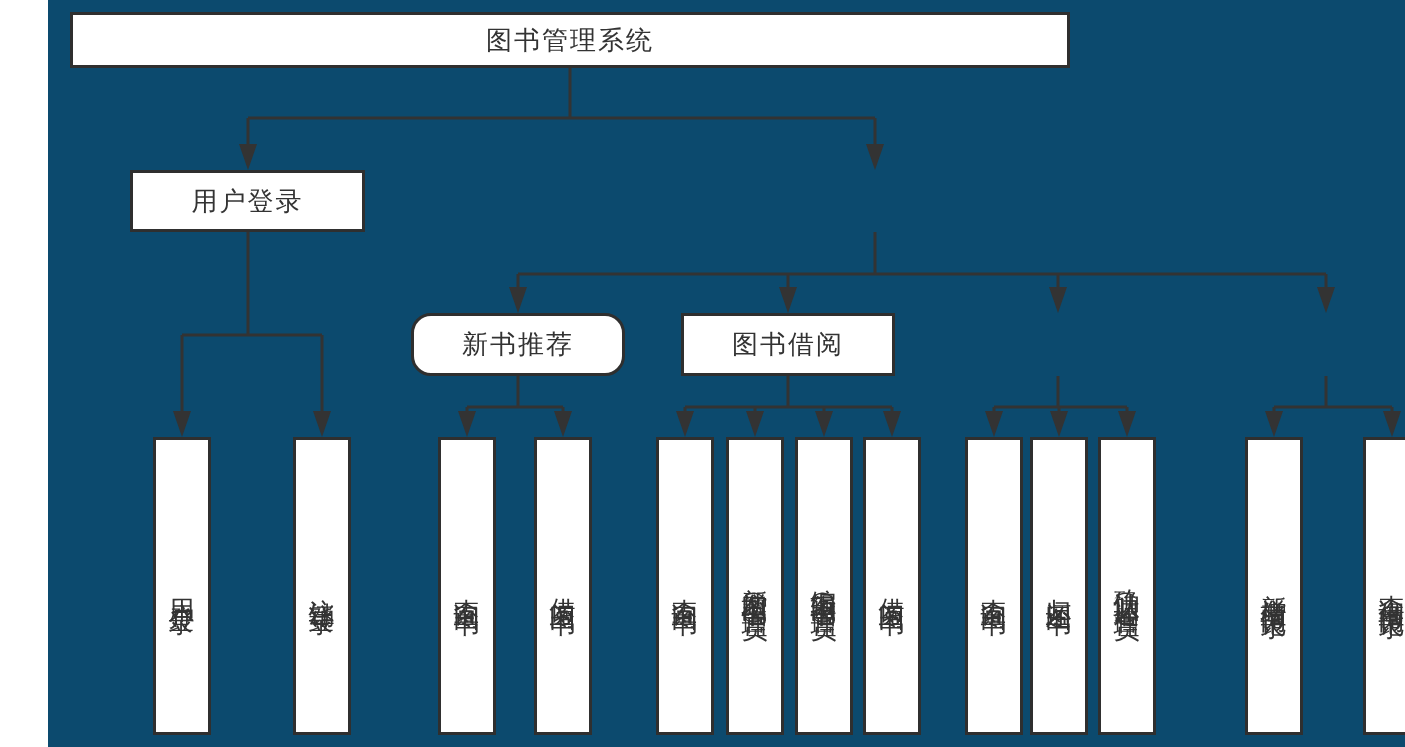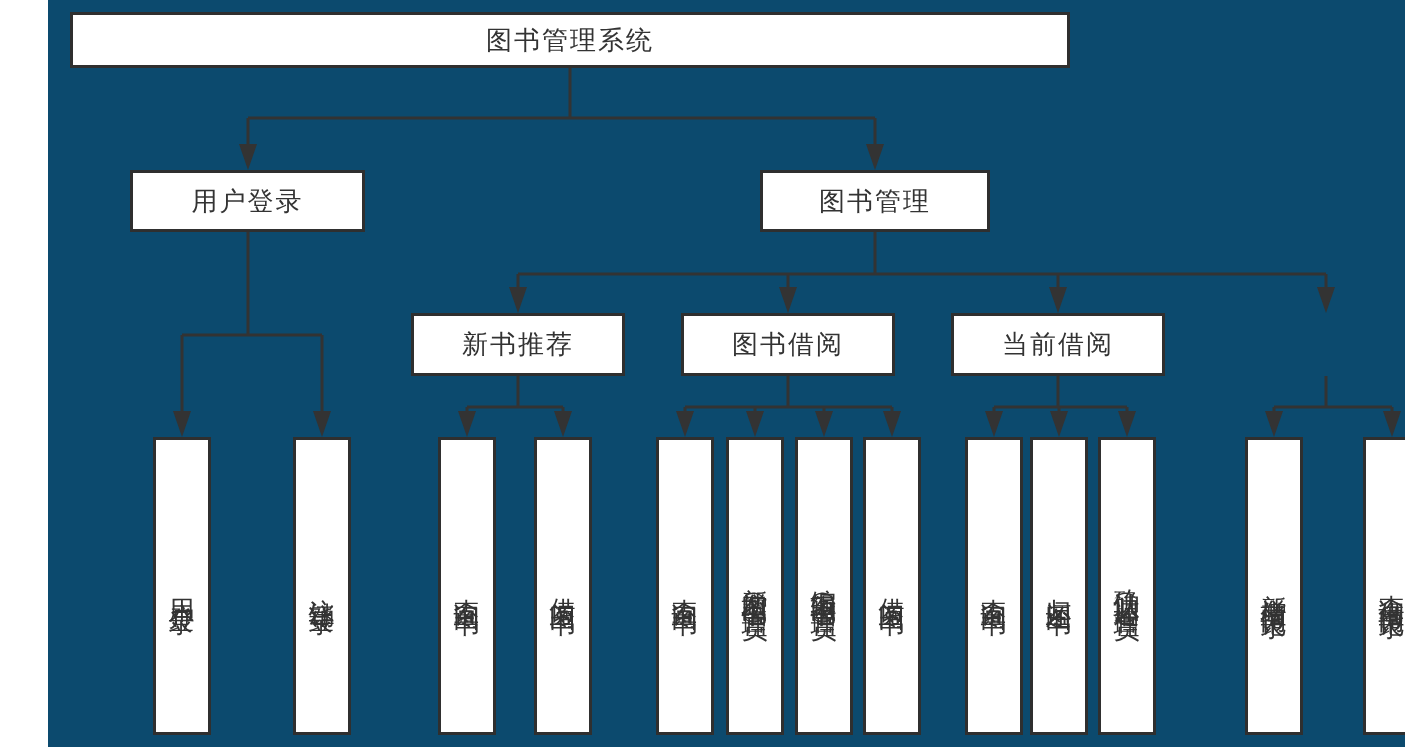--- a/index.html
+++ b/index.html
@@ -28,21 +28,21 @@
     text-orientation:mixed;
     font-size:26px;
     letter-spacing:4px;
     line-height:1;
   }
   
   .n-root{left:22px;top:12px;width:1000px;height:56px;}
   .n-user-login{left:82px;top:170px;width:235px;height:62px;}
   .n-book-mgmt{left:712px;top:170px;width:230px;height:62px;}
   .n-l3{top:313px;width:214px;height:63px;}
-  .n-newrec{left:363px;}
+  .n-newrec{left:363px;border-radius:20px;}
   .n-borrow{left:633px;}
   .n-current{left:903px;}
   .n-records{left:1171px;width:215px;}
   .leaf{top:437px;width:58px;height:298px;}
   .lf-1{left:105px;}  .lf-2{left:245px;}
   .lf-3{left:390px;}  .lf-4{left:486px;}
   .lf-5{left:608px;}  .lf-6{left:678px;}
   .lf-7{left:747px;}  .lf-8{left:815px;}
   .lf-9{left:917px;}  .lf-10{left:982px;} .lf-11{left:1050px;}
   .lf-12{left:1197px;} .lf-13{left:1315px;}
@@ -99,32 +99,26 @@
     </g>
   </svg>
 
   <div class="node n-root">
     <span>图书管理系统</span>
   </div>
 
   <div class="node n-user-login">
     <span>用户登录</span>
   </div>
-  <div class="node n-book-mgmt">
-    <span>图书管理</span>
-  </div>
 
   <div class="node n-l3 n-newrec">
     <span>新书推荐</span>
   </div>
   <div class="node n-l3 n-borrow">
     <span>图书借阅</span>
-  </div>
-  <div class="node n-l3 n-current">
-    <span>当前借阅</span>
   </div>
 
   <div class="node leaf lf-1">
     <span>用户登录</span>
   </div>
   <div class="node leaf lf-2">
     <span>注销登录</span>
   </div>
 
   <div class="node leaf lf-3">

